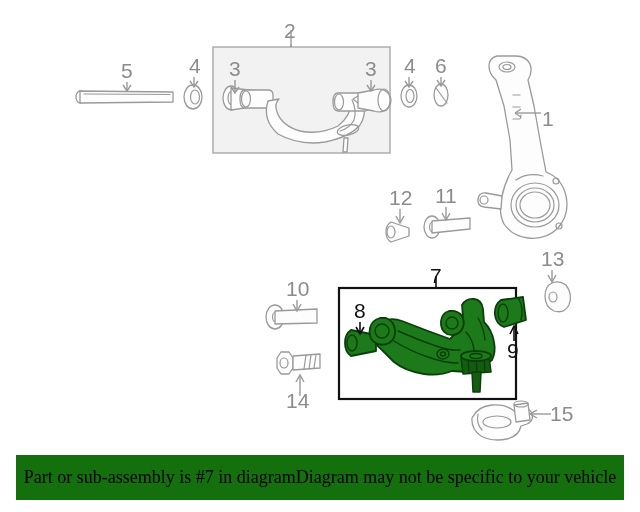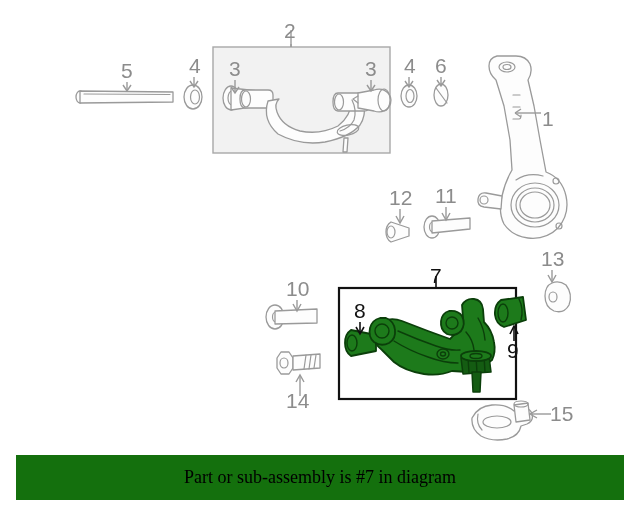--- a/index.html
+++ b/index.html
@@ -346,15 +346,16 @@
       <text class="callout-num" x="389" y="205">12</text>
       <text class="callout-num" x="541" y="266">13</text>
       <text class="callout-num" x="286" y="408">14</text>
       <text class="callout-num" x="550" y="421">15</text>
     </g>
 
   </svg>
 
   <div id="footer-banner">
     <div class="fline">Part or sub-assembly is #7 in diagram</div>
+    <div class="fline">Diagram may not be specific to your vehicle</div>
   </div>
 
 </div>
 
 </body></html>

